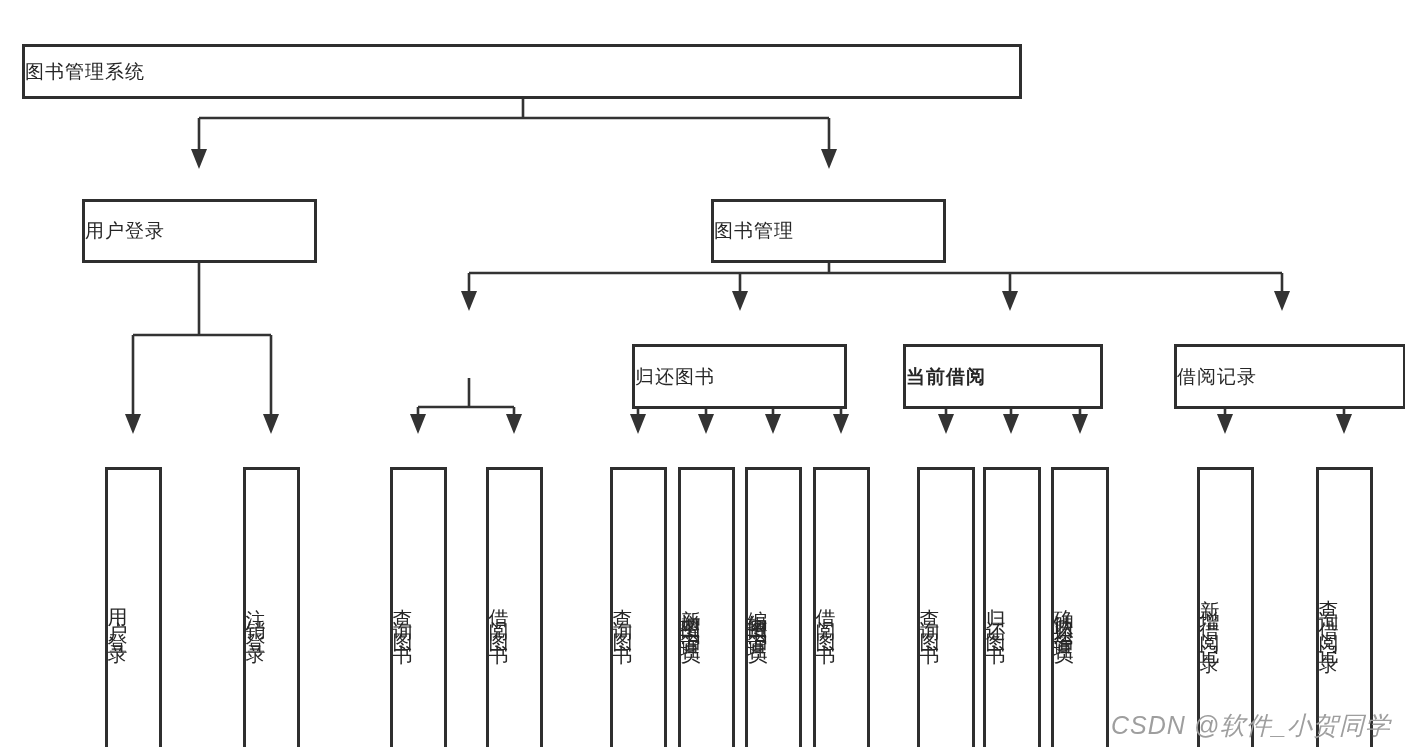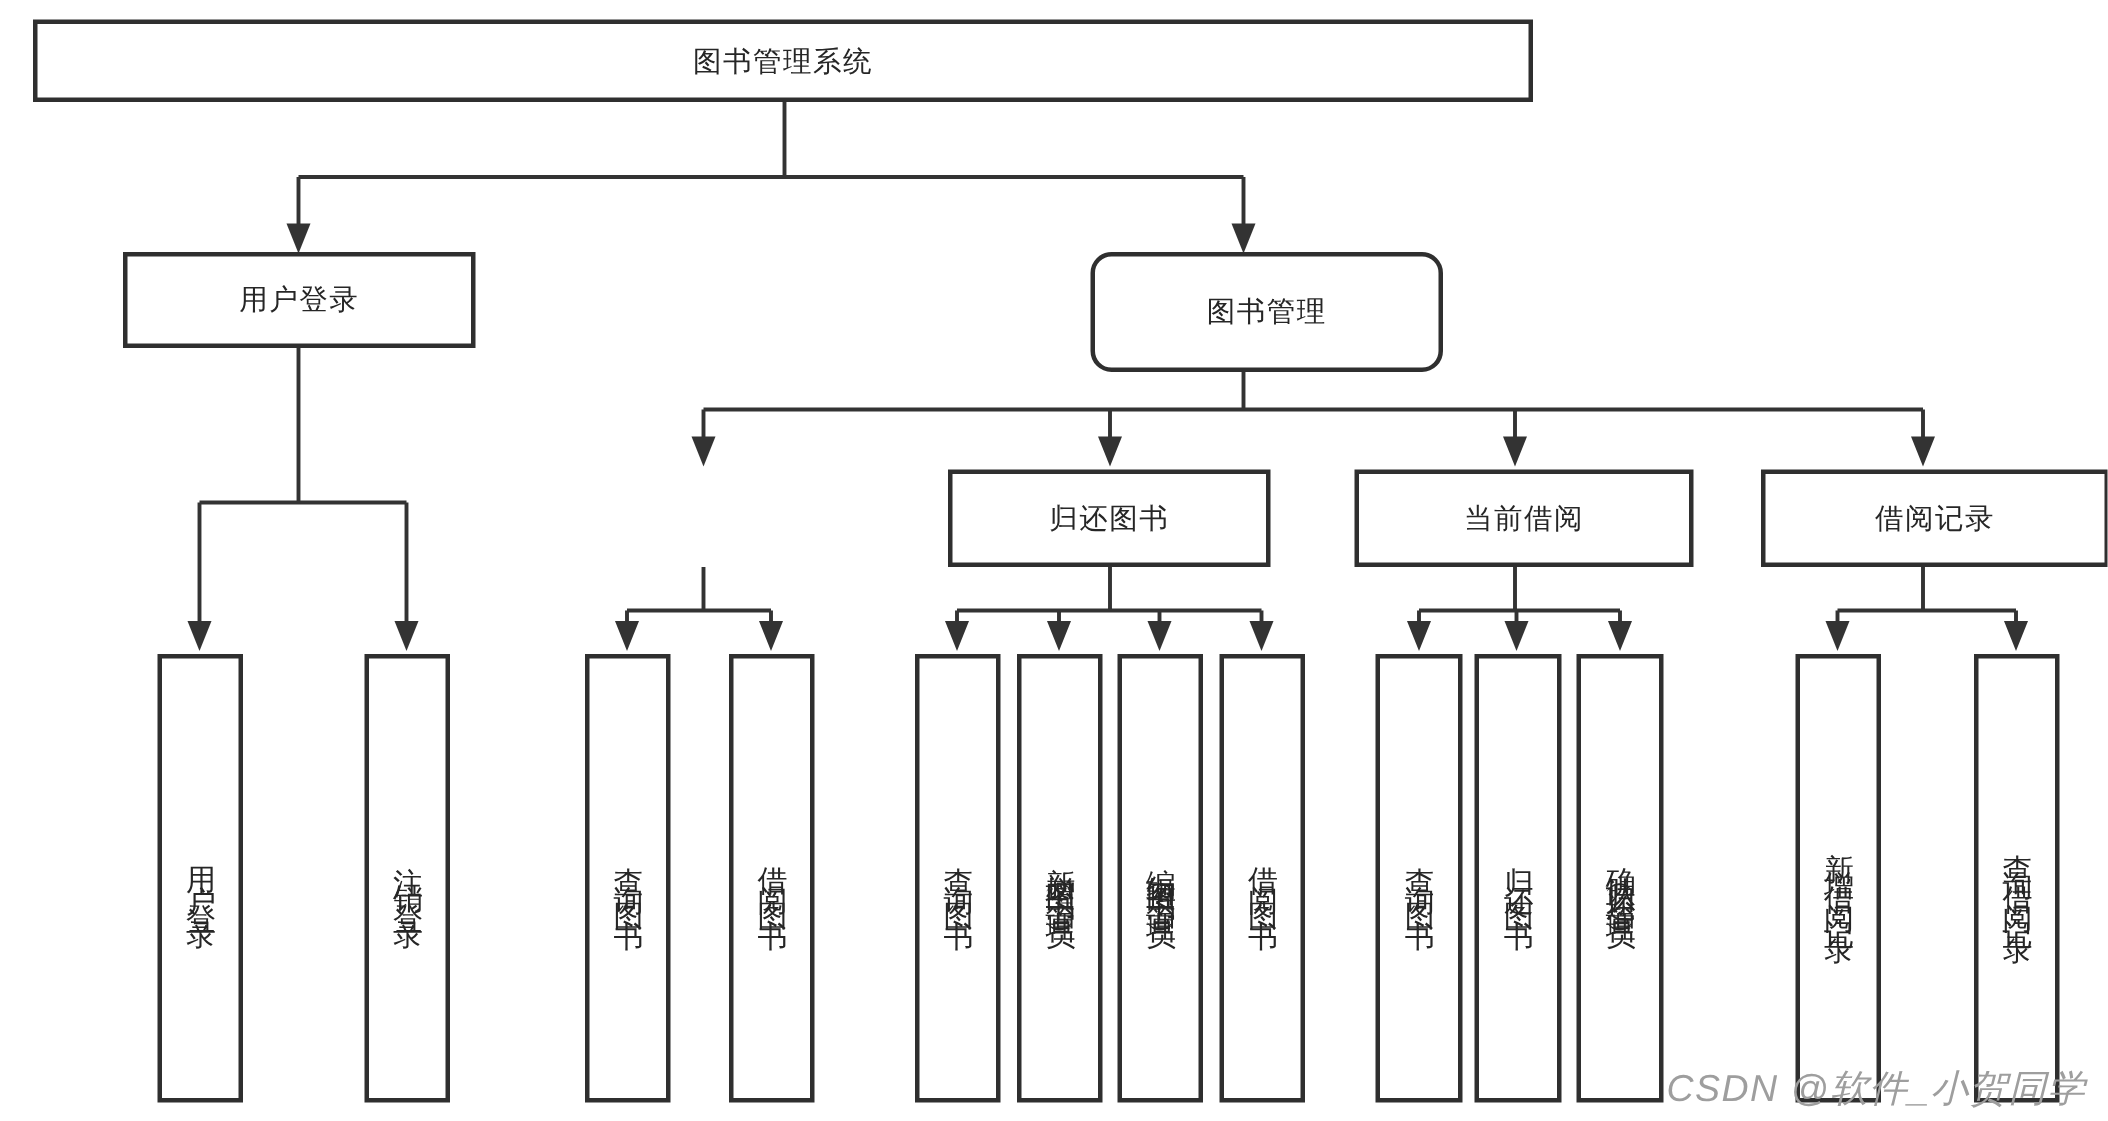--- a/index.html
+++ b/index.html
@@ -29,21 +29,21 @@
     fill: #333333;
     stroke: none;
   }
   .box {
     position: absolute;
     box-sizing: border-box;
     border: 3px solid #2f2f2f;
     background: #ffffff;
     display: flex;
     align-items: center;
-    justify-content: center;
+    margin-top: 31px;
   }
   .hlabel {
     font-size: 19px;
     color: #262626;
     letter-spacing: 1px;
     white-space: nowrap;
   }
   .root-label { font-size: 19px; }
   .leaf .vlabel {
     writing-mode: vertical-rl;
@@ -63,24 +63,24 @@
     font-size: 25px;
     color: #9e9e9e;
     letter-spacing: 1px;
     white-space: nowrap;
     font-style: italic;
   }
 
   
   #root            { left: 22px;   top: 13px;  width: 1000px; height: 55px; }
   #n-user-login    { left: 82px;   top: 168px; width: 235px;  height: 64px; }
-  #n-book-mgmt     { left: 727px;  top: 168px; width: 235px;  height: 80px; border-radius: 14px; }
+  #n-book-mgmt     { left: 711px;  top: 168px; width: 235px;  height: 64px; }
   #n-new-book      { left: 362px;  top: 313px; width: 214px;  height: 65px; }
   #n-book-borrow   { left: 632px;  top: 313px; width: 215px;  height: 65px; }
-  #n-current       { left: 903px;  top: 313px; width: 226px;  height: 65px; }
+  #n-current       { left: 903px;  top: 313px; width: 200px;  height: 65px; font-weight: bold; }
   #n-record        { left: 1174px; top: 313px; width: 232px;  height: 65px; }
   .leaf            { top: 436px; height: 299px; width: 57px; }
   #lf-ul-0 { left: 105px; }
   #lf-ul-1 { left: 243px; }
   #lf-nb-0 { left: 390px; }
   #lf-nb-1 { left: 486px; }
   #lf-bb-0 { left: 610px; }
   #lf-bb-1 { left: 678px; }
   #lf-bb-2 { left: 745px; }
   #lf-bb-3 { left: 813px; }

